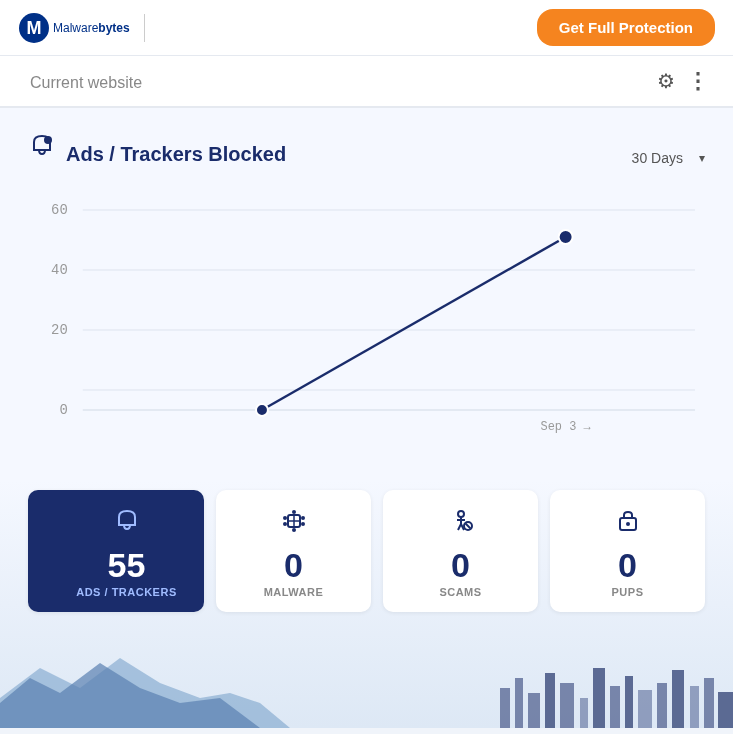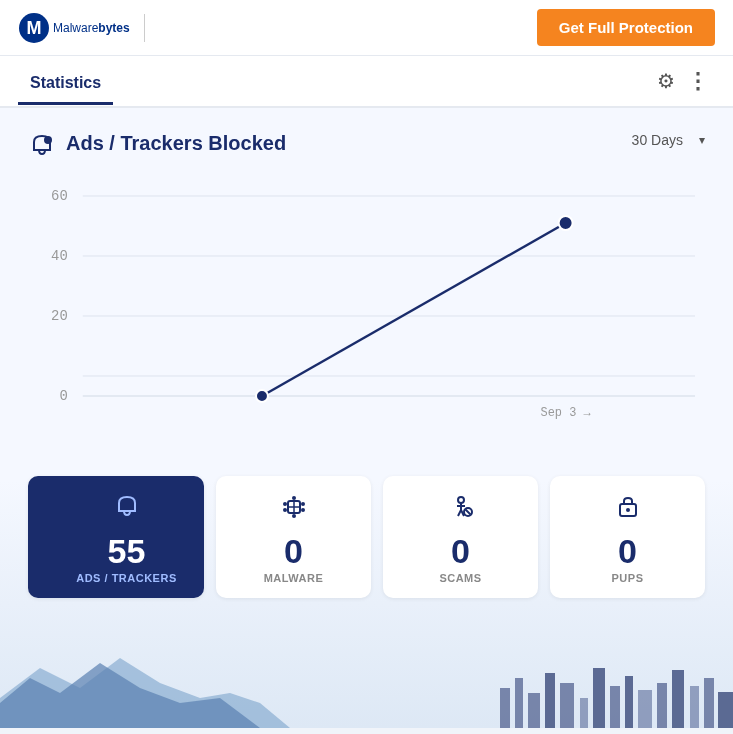--- a/index.html
+++ b/index.html
@@ -35,21 +35,21 @@
     .app-title {
       font-size: 18px;
       color: #222;
       font-weight: 400;
     }
     .header-spacer { flex: 1; }
     .btn-full-protection {
       background: #f5841f;
       color: #fff;
       border: none;
-      border-radius: 4px;
+      border-radius: 16px;
       padding: 10px 22px;
       font-size: 15px;
       font-weight: 600;
       cursor: pointer;
       white-space: nowrap;
     }
 
     
     .tabs-bar {
       background: #fff;
@@ -95,21 +95,22 @@
       position: relative;
     }
 
     
     .chart-section {
       background: transparent;
       margin-bottom: 20px;
     }
     .chart-header {
       display: flex;
-      align-items: flex-start;
+      align-items: flex-end;
+      margin-bottom: 14px;
     }
     .chart-icon {
       color: #1a2c6b;
       font-size: 22px;
       margin-right: 10px;
     }
     .chart-title {
       font-size: 20px;
       font-weight: 700;
       color: #1a2c6b;
@@ -216,21 +217,21 @@
         <span style="font-weight:400;">Malware</span><span style="font-weight:900;">bytes</span>
       </span>
     </div>
     <div class="divider-vertical"></div>
   </div>
   <div class="header-spacer"></div>
   <button class="btn-full-protection">Get Full Protection</button>
 </header>
 
 <nav class="tabs-bar">
-  <div class="tab active">Statistics</div>
+  <div class="tab">Current website</div>
   <div class="tabs-spacer"></div>
   <button class="icon-btn">
     <span>⚙</span>
   </button>
   <button class="icon-btn">
     <span style="font-size:22px;font-weight:700;">⋮</span>
   </button>
 </nav>
 
 <main class="main-content">

